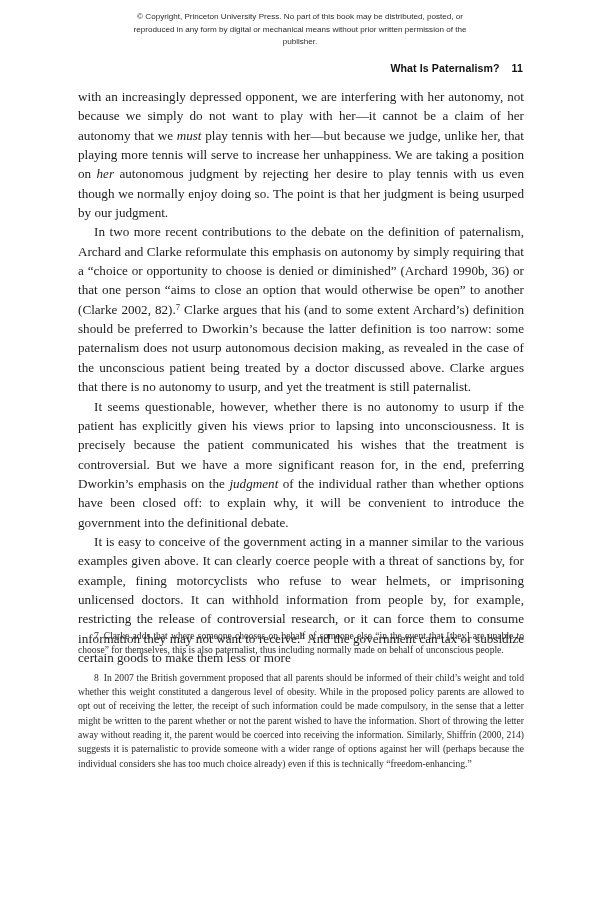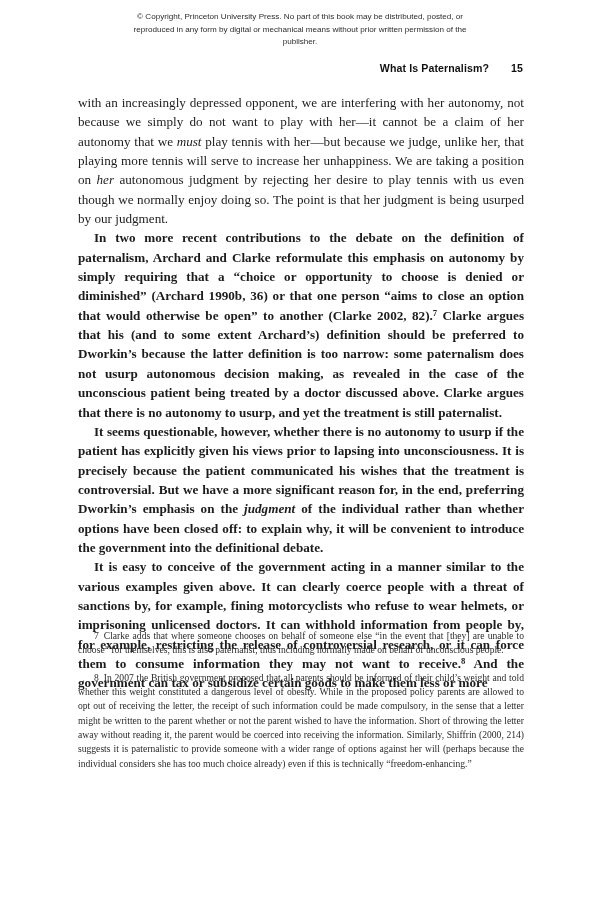--- a/index.html
+++ b/index.html
@@ -42,41 +42,41 @@
     top: 62px;
     left: 78px;
     width: 445px;
     text-align: right;
     font-family: "Liberation Sans", "DejaVu Sans", sans-serif;
     font-size: 10.6px;
     font-weight: bold;
     color: #111111;
     letter-spacing: 0.1px;
   }
-  .running-head .rh-title { margin-right: 22px; text-align: right; }
+  .running-head .rh-title { margin-right: 12px; text-align: right; }
   .running-head .rh-page  { }
 
   
   .body-col {
     position: absolute;
-    top: 93px;
+    top: 87px;
     left: 78px;
     width: 446px;
   }
   p.para {
     margin: 0;
     font-size: 13.15px;
     line-height: 19.35px;
     text-align: justify;
     text-justify: inter-word;
     color: #1c1c1c;
     hyphens: manual;
     -webkit-hyphens: manual;
   }
-  p.para.indent { text-indent: 16px; font-weight: bold; }
+  p.para.indent { text-indent: 16px; }
   p.para .it { font-style: italic; }
   p.para sup.fnmark {
     font-size: 0.66em;
     vertical-align: 0.44em;
     line-height: 0;
   }
 
   
   .footnotes {
     position: absolute;
@@ -111,21 +111,21 @@
   }
 </style>
 </head>
 <body>
 
 <div class="page">
 
   <div class="copyright-block">© Copyright, Princeton University Press. No part of this book may be distributed, posted, or reproduced in any form by digital or mechanical means without prior written permission of the publisher.</div>
 
   <div class="running-head">
-    <span class="rh-title">What Is Paternalism?</span><span class="rh-page">15</span>
+    <span class="rh-title">What Is Paternalism?</span><span class="rh-page">11</span>
   </div>
 
   <div class="body-col" id="body-col">
       <p class="para">with an increasingly depressed opponent, we are interfering with her auton­omy, not because we simply do not want to play with her—it cannot be a claim of her autonomy that we <span class="it">must</span> play tennis with her—but because we judge, unlike her, that playing more tennis will serve to increase her unhap­piness. We are taking a position on <span class="it">her</span> autonomous judgment by rejecting her desire to play tennis with us even though we normally enjoy doing so. The point is that her judgment is being usurped by our judgment.</p>
       <p class="para indent">In two more recent contributions to the debate on the definition of paternalism, Archard and Clarke reformulate this emphasis on autonomy by simply requiring that a “choice or opportunity to choose is denied or diminished” (Archard 1990b, 36) or that one person “aims to close an op­tion that would otherwise be open” to another (Clarke 2002, 82).<sup class="fnmark">7</sup> Clarke argues that his (and to some extent Archard’s) definition should be pre­ferred to Dworkin’s because the latter definition is too narrow: some pater­nalism does not usurp autonomous decision making, as revealed in the case of the unconscious patient being treated by a doctor discussed above. Clarke argues that there is no autonomy to usurp, and yet the treatment is still paternalist.</p>
       <p class="para indent">It seems questionable, however, whether there is no autonomy to usurp if the patient has explicitly given his views prior to lapsing into uncon­sciousness. It is precisely because the patient communicated his wishes that the treatment is controversial. But we have a more significant reason for, in the end, preferring Dworkin’s emphasis on the <span class="it">judgment</span> of the individual rather than whether options have been closed off: to explain why, it will be convenient to introduce the government into the definitional debate.</p>
       <p class="para indent">It is easy to conceive of the government acting in a manner similar to the various examples given above. It can clearly coerce people with a threat of sanctions by, for example, fining motorcyclists who refuse to wear helmets, or imprisoning unlicensed doctors. It can withhold information from peo­ple by, for example, restricting the release of controversial research, or it can force them to consume information they may not want to receive.<sup class="fnmark">8</sup> And the government can tax or subsidize certain goods to make them less or more</p>
     </div>
 
   <div class="footnotes" id="footnotes">

